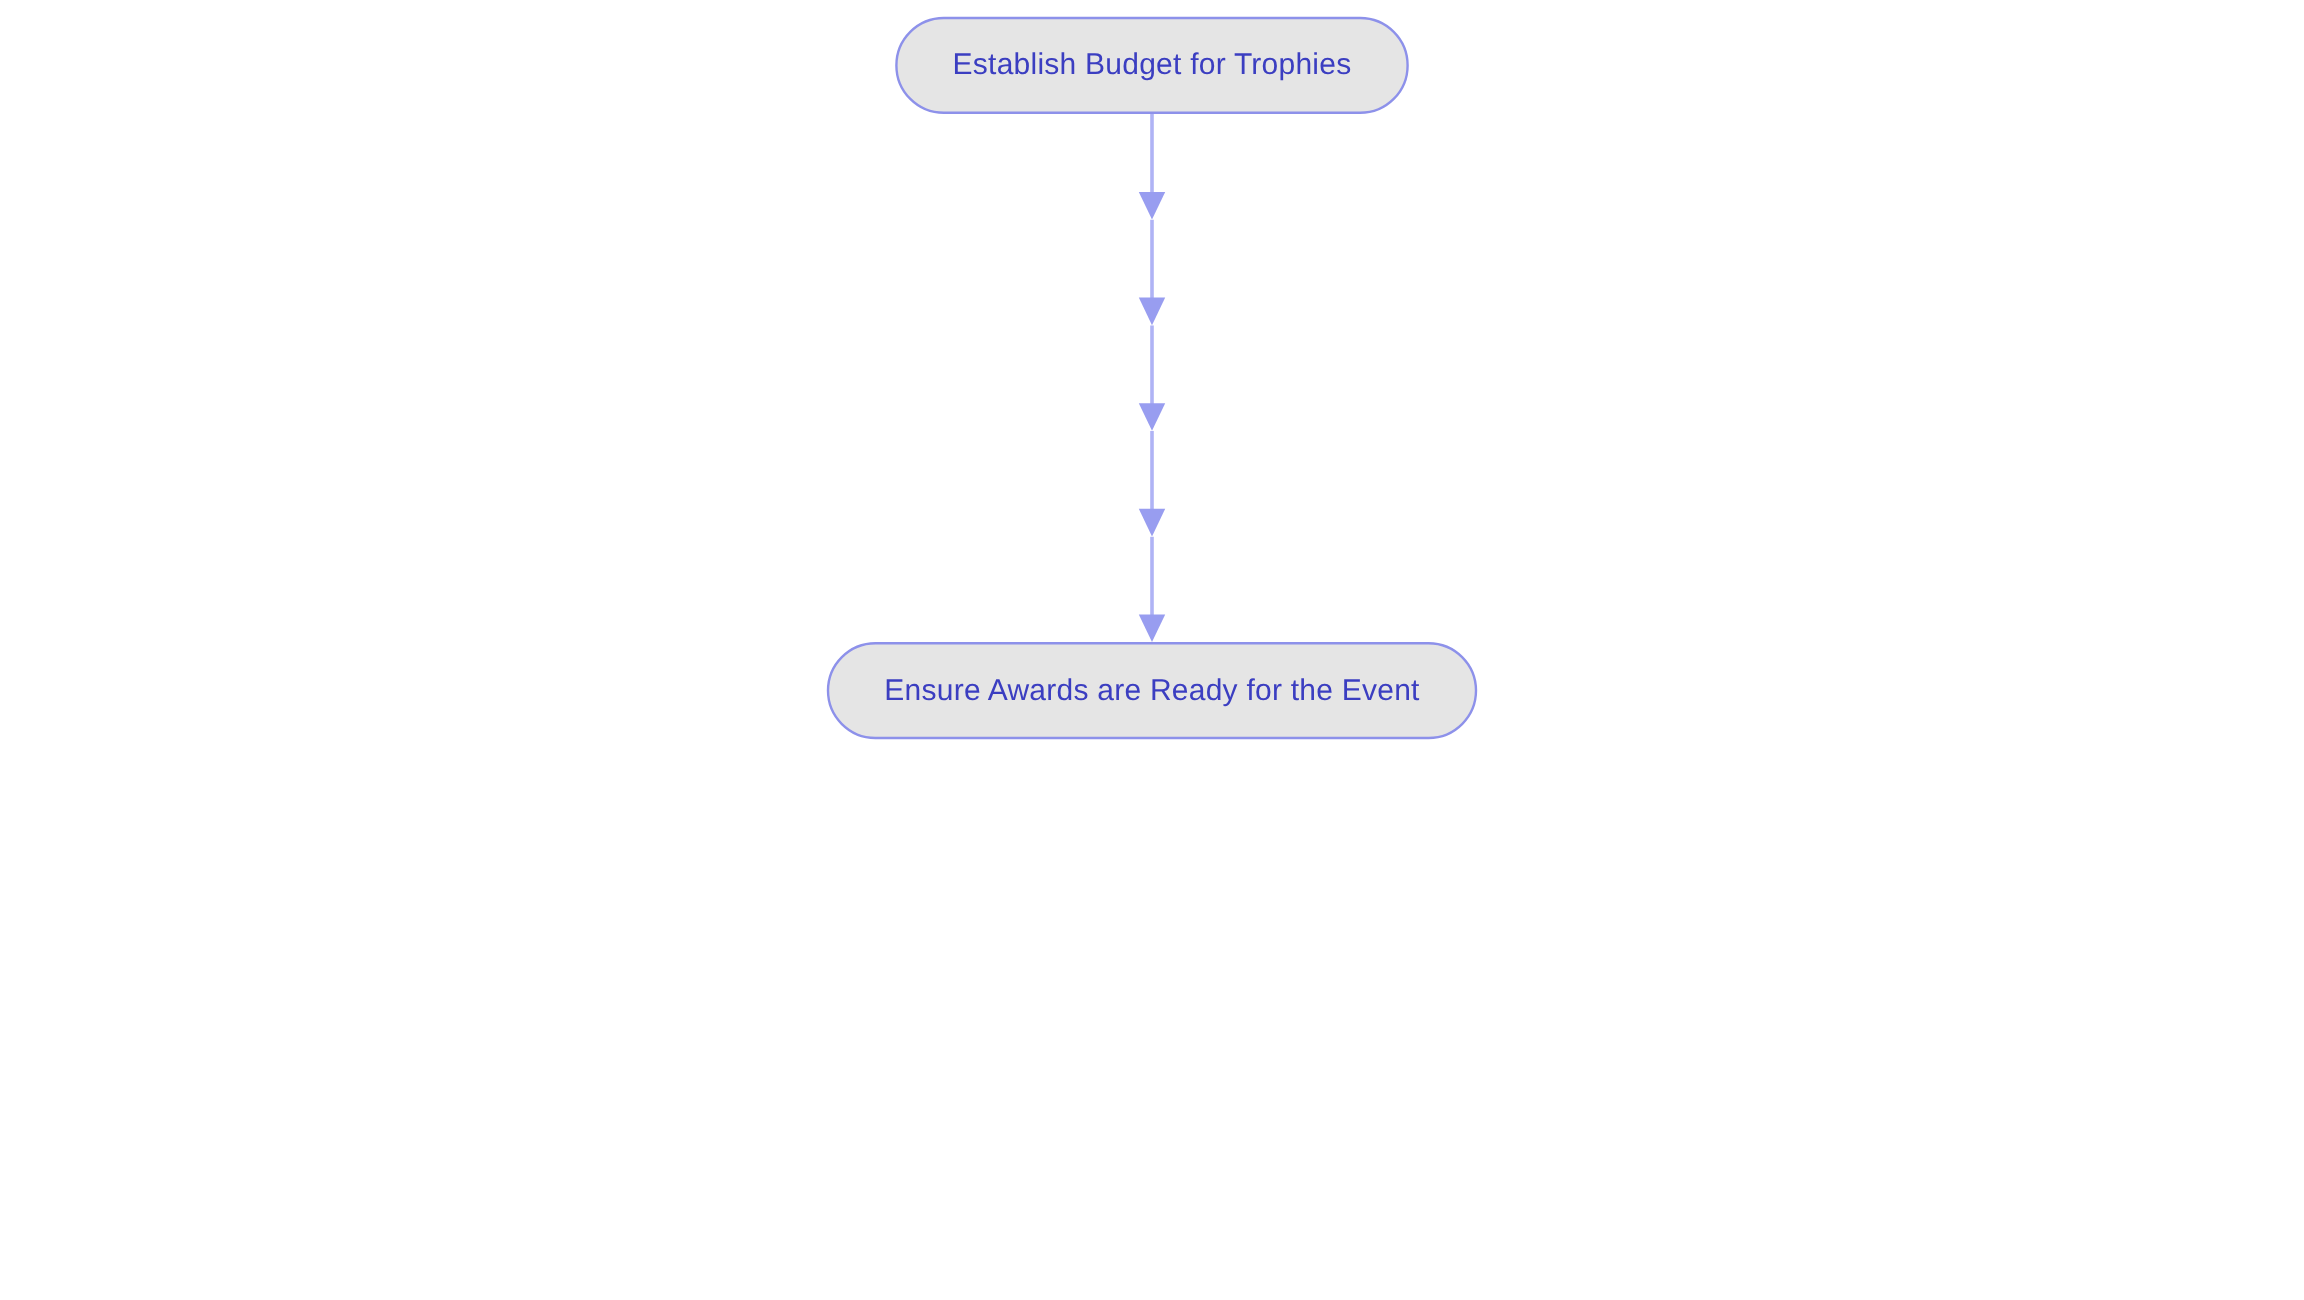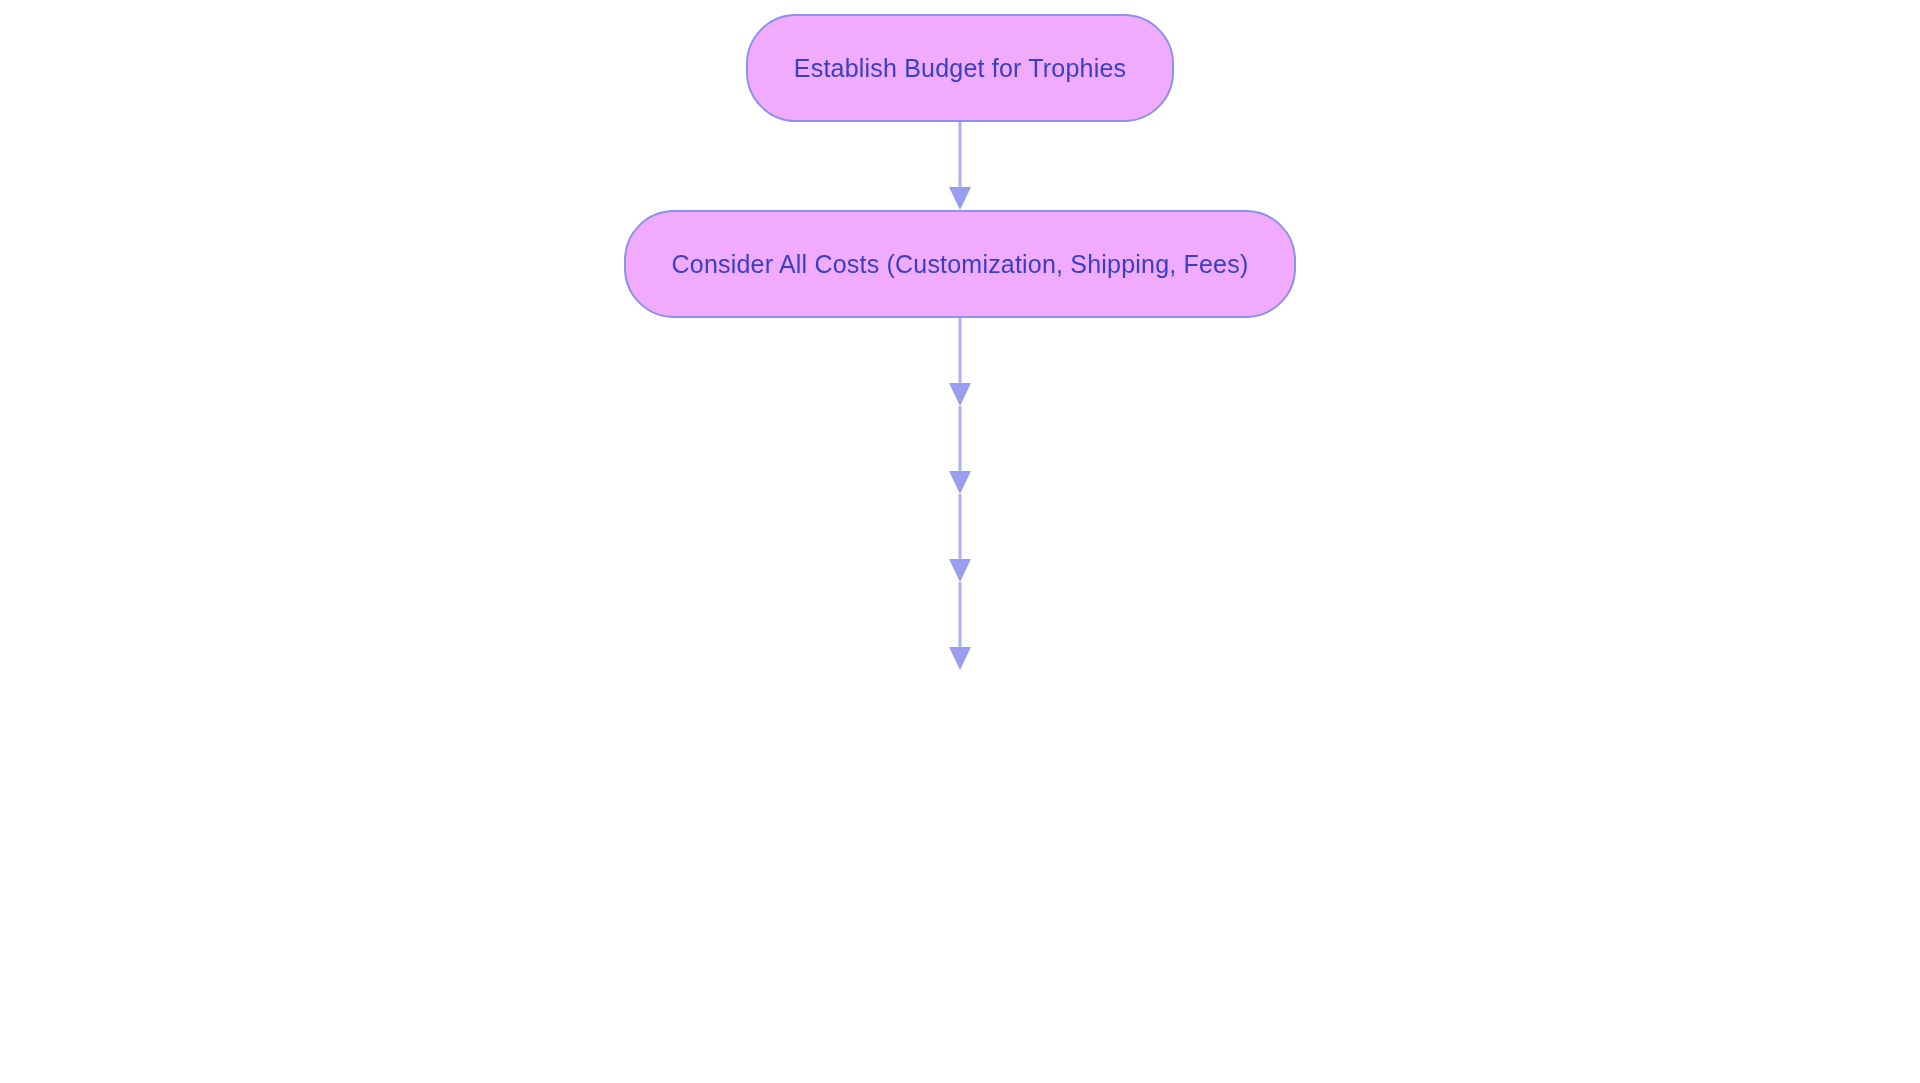--- a/index.html
+++ b/index.html
@@ -14,27 +14,27 @@
     background: #ffffff;
     overflow: hidden;
     font-family: "Liberation Sans", "DejaVu Sans", sans-serif;
     display: flex;
     flex-direction: column;
     align-items: center;
     padding-top: 14px;
     box-sizing: border-box;
   }
   .flow-node {
-    height: 108px;
+    height: 81px;
     box-sizing: border-box;
     display: inline-flex;
     align-items: center;
     justify-content: center;
     padding: 0 46px;
-    background: #f0abfc;
+    background: #e5e5e5;
     border: 2px solid #8d91ea;
     border-radius: 50px;
     color: #3b3ec1;
     font-size: 25px;
     letter-spacing: 0.2px;
     white-space: nowrap;
     flex: 0 0 auto;
   }
   .connector {
     height: 88px;
@@ -50,23 +50,20 @@
 
   <div class="flow-node">
     <span>Establish Budget for Trophies</span>
   </div>
 
   <svg class="connector" viewBox="0 0 26 88">
     <line x1="13" y1="0" x2="13" y2="67" stroke-width="3" stroke="#afb3f5"></line>
     <polygon points="2,65 24,65 13,88" fill="#989df0"></polygon>
   </svg>
 
-  <div class="flow-node">
-    <span>Consider All Costs (Customization, Shipping, Fees)</span>
-  </div>
 
   <svg class="connector" viewBox="0 0 26 88">
     <line x1="13" y1="0" x2="13" y2="67" stroke-width="3" stroke="#afb3f5"></line>
     <polygon points="2,65 24,65 13,88" fill="#989df0"></polygon>
   </svg>
 
 
   <svg class="connector" viewBox="0 0 26 88">
     <line x1="13" y1="0" x2="13" y2="67" stroke-width="3" stroke="#afb3f5"></line>
     <polygon points="2,65 24,65 13,88" fill="#989df0"></polygon>
@@ -77,14 +74,17 @@
     <line x1="13" y1="0" x2="13" y2="67" stroke-width="3" stroke="#afb3f5"></line>
     <polygon points="2,65 24,65 13,88" fill="#989df0"></polygon>
   </svg>
 
 
   <svg class="connector" viewBox="0 0 26 88">
     <line x1="13" y1="0" x2="13" y2="67" stroke-width="3" stroke="#afb3f5"></line>
     <polygon points="2,65 24,65 13,88" fill="#989df0"></polygon>
   </svg>
 
+  <div class="flow-node">
+    <span>Ensure Awards are Ready for the Event</span>
+  </div>
 
 </div>
 
 </body></html>

